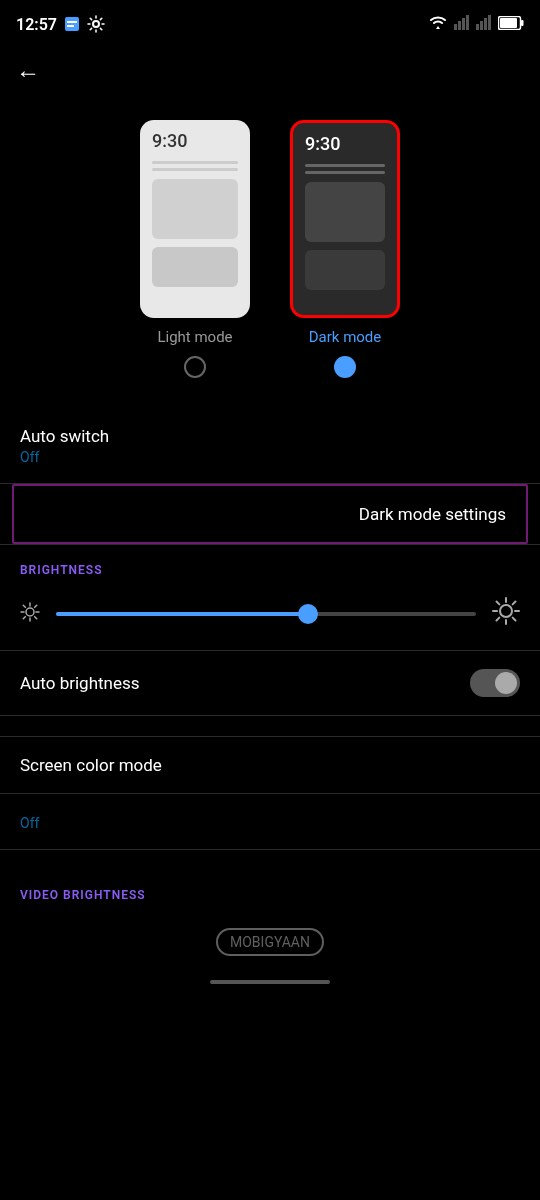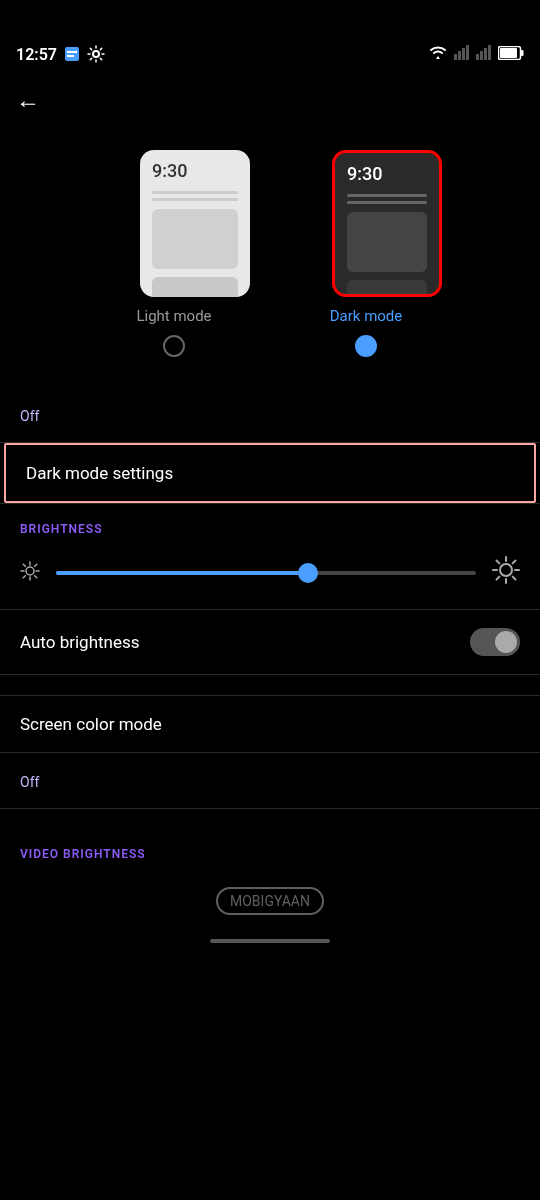--- a/index.html
+++ b/index.html
@@ -17,21 +17,20 @@
       overflow-x: hidden;
     }
 
     
     .status-bar {
       display: flex;
       align-items: center;
       justify-content: space-between;
       padding: 10px 16px 6px 16px;
       height: 44px;
-      margin-top: 30px;
     }
 
     .status-left {
       display: flex;
       align-items: center;
       gap: 6px;
     }
 
     .status-time {
       font-size: 16px;
@@ -83,25 +82,24 @@
 
     .mode-item {
       display: flex;
       flex-direction: column;
       align-items: center;
       gap: 10px;
     }
 
     .mode-preview {
       width: 110px;
-      height: 147px;
+      height: 198px;
       border-radius: 14px;
       overflow: hidden;
       position: relative;
-      margin-left: 42px;
     }
 
     .mode-preview-light {
       background-color: #e8e8e8;
     }
 
     .mode-preview-dark {
       background-color: #2a2a2a;
     }
 
@@ -203,28 +201,29 @@
     }
 
     .settings-item-title {
       font-size: 17px;
       color: #ffffff;
       font-weight: 400;
     }
 
     .settings-item-subtitle {
       font-size: 14px;
-      color: #c4b5fd;
+      color: #0369a1;
       margin-top: 3px;
     }
 
     .settings-item-highlighted {
-      border: 2px solid #fca5a5;
-      margin: 0 4px;
+      border: 2px solid #701a75;
+      margin: 0 12px;
       border-radius: 2px;
+      text-align: right;
     }
 
     .divider {
       height: 1px;
       background-color: #2a2a2a;
       margin: 0 0;
     }
 
     .section-label {
       font-size: 12px;
@@ -423,20 +422,21 @@
       <div class="mode-preview-bar mode-preview-bar-dark"></div>
       <div class="mode-preview-block mode-preview-block-dark"></div>
       <div class="mode-preview-block2 mode-preview-block2-dark"></div>
     </div>
     <span class="mode-label mode-label-selected">Dark mode</span>
     <div class="mode-radio-selected"></div>
   </div>
 </div>
 
 <div class="settings-item">
+  <div class="settings-item-title">Auto switch</div>
   <div class="settings-item-subtitle">Off</div>
 </div>
 
 <div class="divider"></div>
 
 <div class="settings-item settings-item-highlighted">
   <div class="settings-item-title">Dark mode settings</div>
 </div>
 
 <div class="divider"></div>

